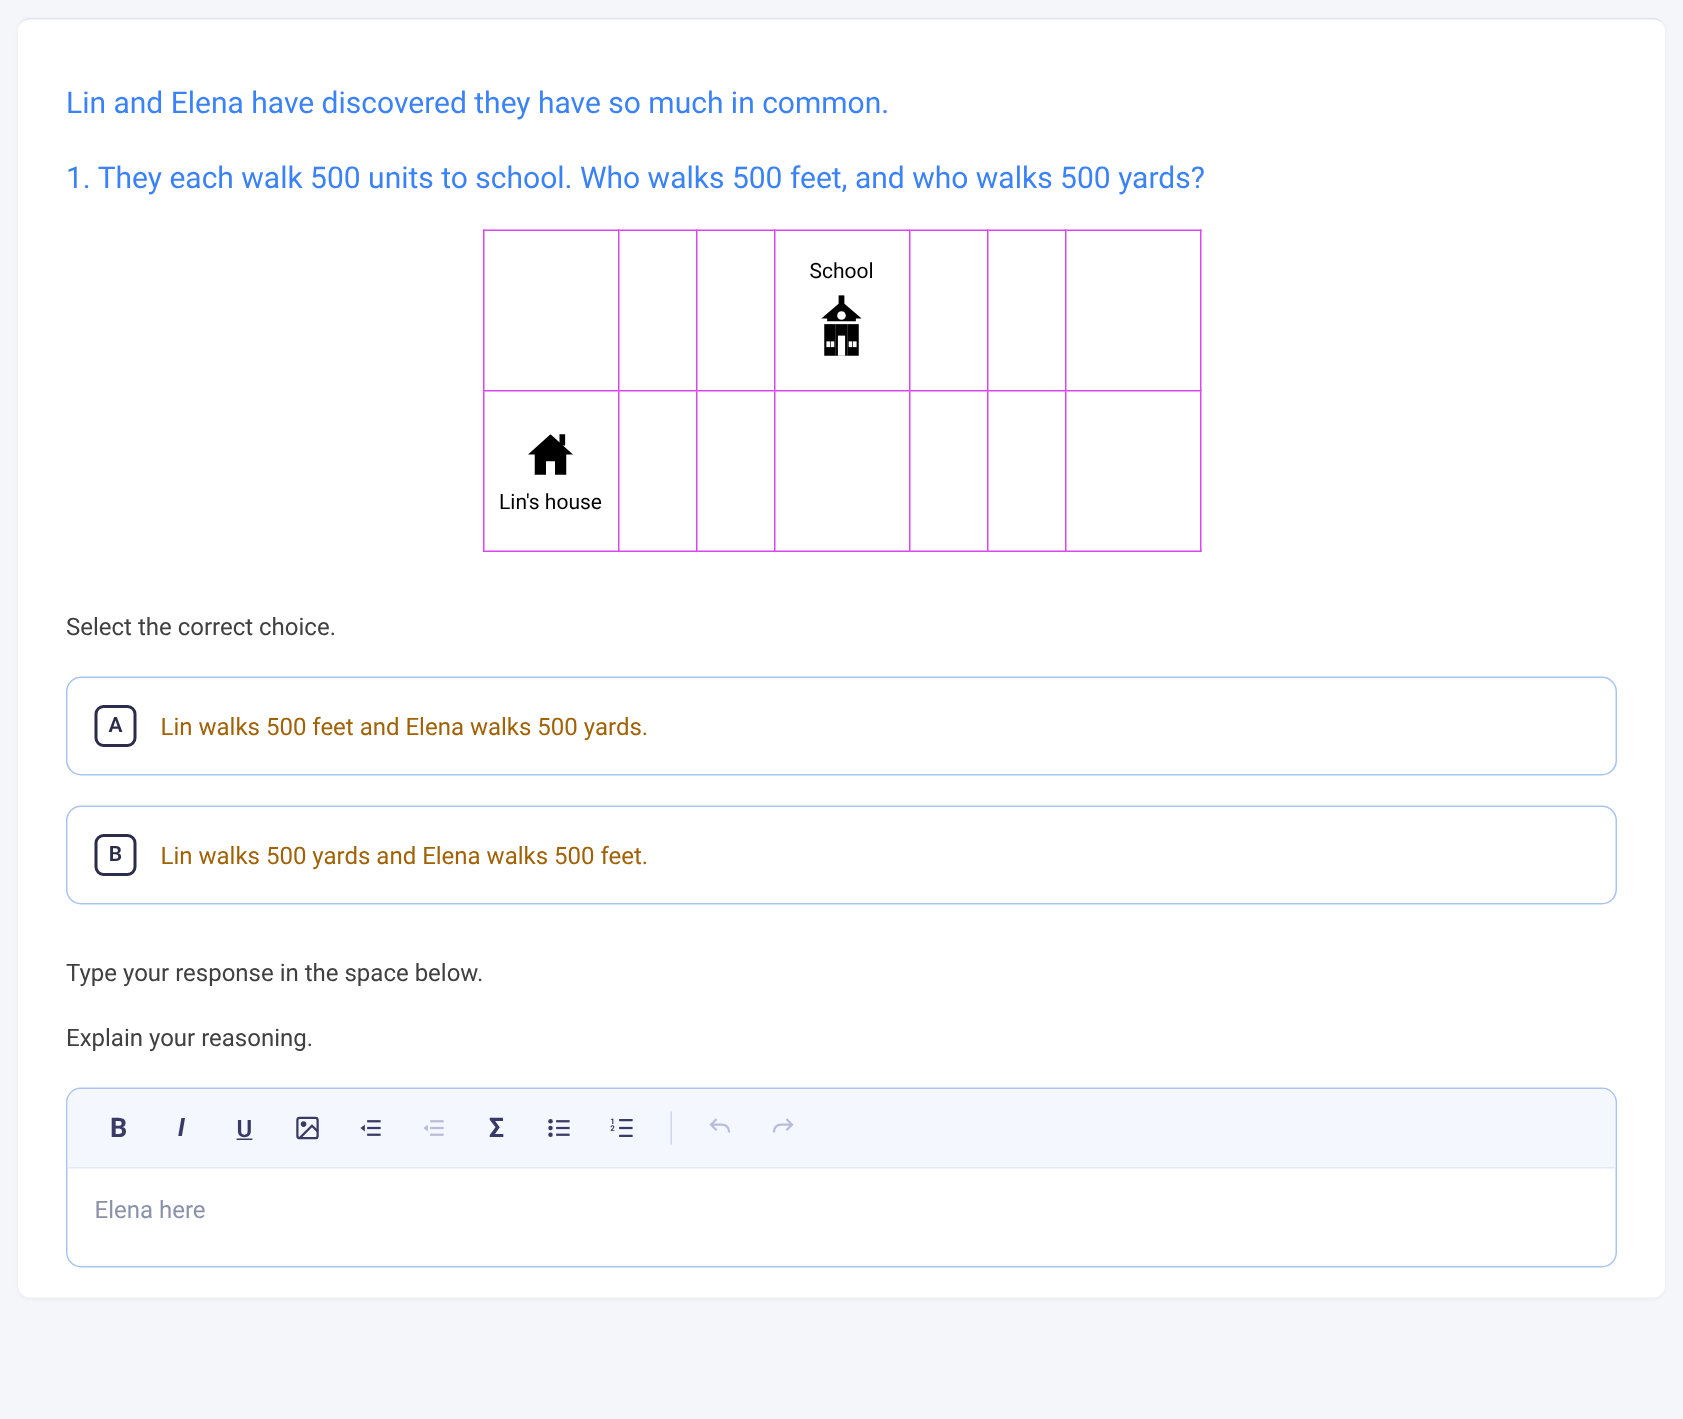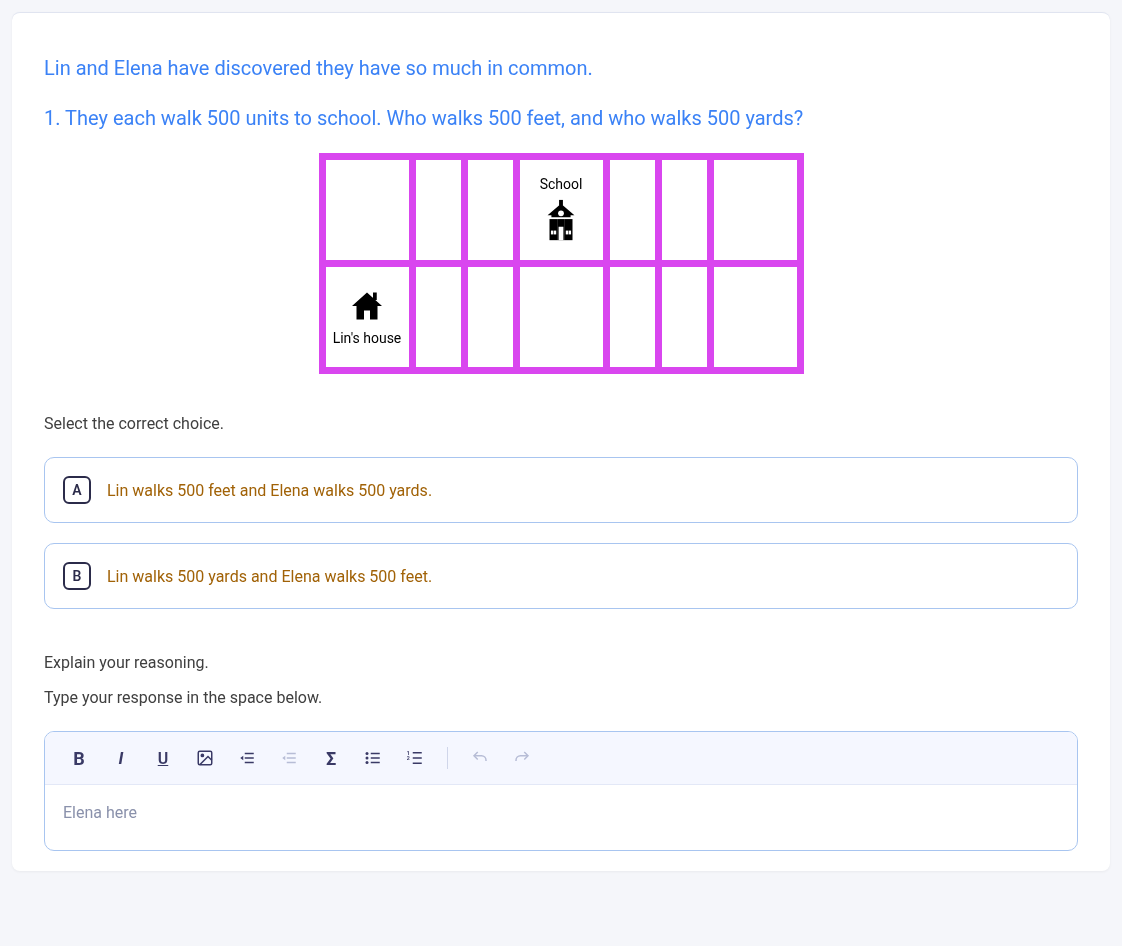--- a/index.html
+++ b/index.html
@@ -26,21 +26,21 @@
   }
   .grid-wrap {
     display: flex;
     justify-content: center;
     margin: 10px 0 40px 0;
   }
   .grid {
     border-collapse: collapse;
   }
   .grid td {
-    border: 7px solid #d946ef;
+    border: 1px solid #d946ef;
     width: 90px;
     height: 107px;
     text-align: center;
     vertical-align: middle;
     font-size: 14px;
     color: #000;
     padding: 4px;
   }
   .grid td.half { width: 52px; }
   .cell-stack { display:flex; flex-direction:column; align-items:center; gap:6px; }
@@ -188,22 +188,22 @@
     <div class="text">Lin walks 500 feet and Elena walks 500 yards.</div>
   </div>
 
   <div class="choice">
     <div class="letter">B</div>
     <div class="text">Lin walks 500 yards and Elena walks 500 feet.</div>
   </div>
 
   <div class="section-gap"></div>
 
+  <p class="instruction" style="margin-top:-8px;">Type your response in the space below.</p>
   <p class="instruction">Explain your reasoning.</p>
-  <p class="instruction" style="margin-top:-8px;">Type your response in the space below.</p>
 
   <div class="editor">
     <div class="toolbar">
       <div class="tb-btn">
           <b style="font-size:18px">B</b>
         </div>
       <div class="tb-btn">
           <i style="font-weight:700;font-size:17px">I</i>
         </div>
       <div class="tb-btn">

